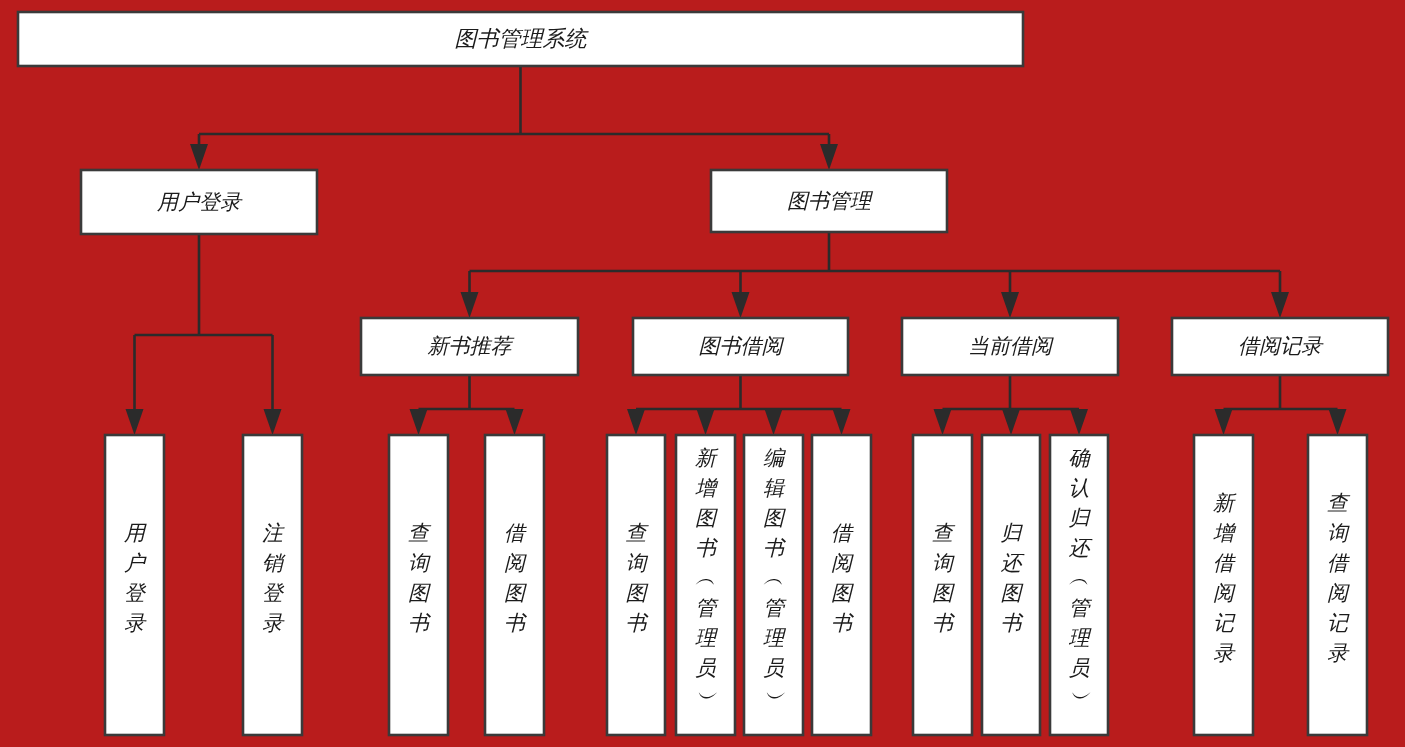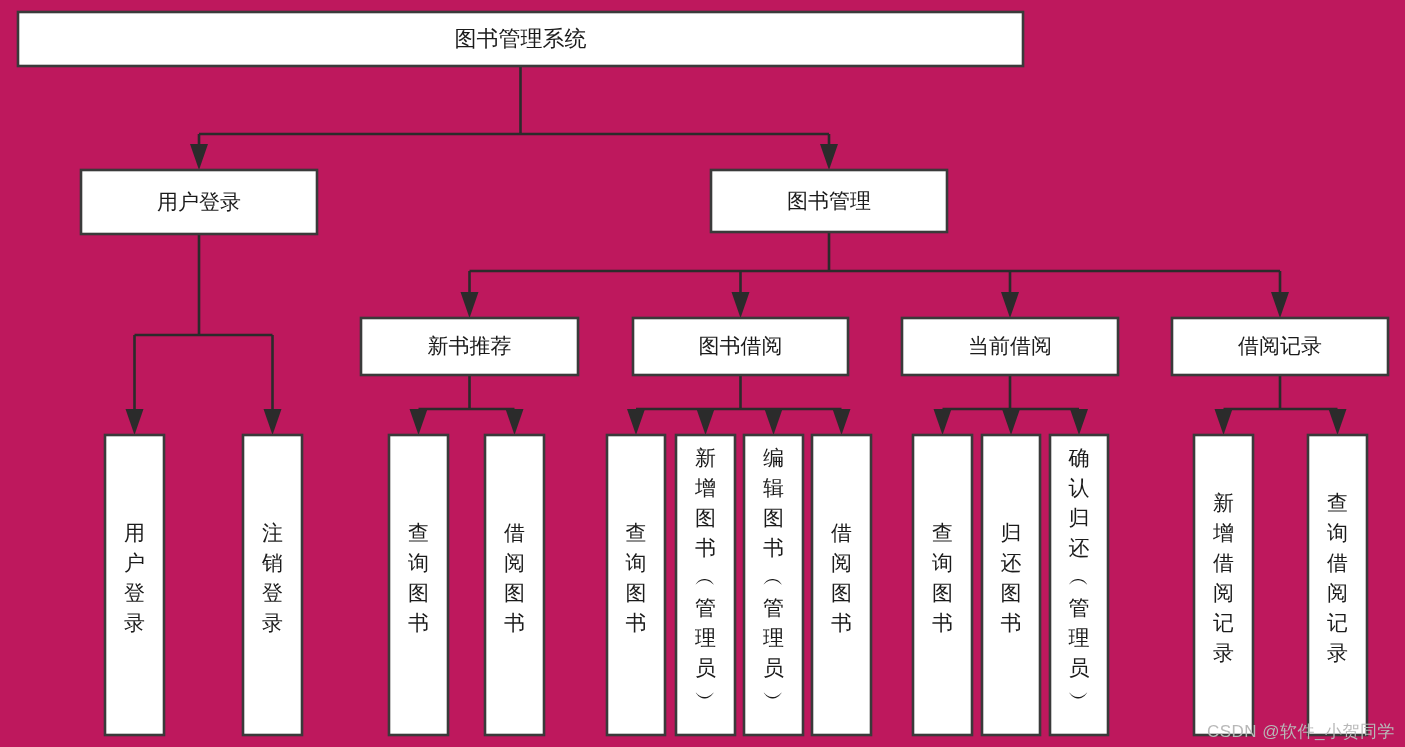--- a/index.html
+++ b/index.html
@@ -12,21 +12,22 @@
     width: 1405px;
     height: 747px;
     font-family: "Liberation Sans", "DejaVu Sans", sans-serif;
     overflow: hidden;
     position: relative;
   }
   #diagram-root {
     position: relative;
     width: 1405px;
     height: 747px;
-    background: #be185d;
+    background: #b91c1c;
+    font-style: italic;
   }
   svg#tree-svg {
     position: absolute;
     left: 0;
     top: 0;
     width: 1405px;
     height: 747px;
     display: block;
   }
   .node-box {
@@ -205,14 +206,13 @@
         <g>
           <rect x="1194" y="435" width="59" height="300" class="node-box"></rect>
           <text class="leaf-label" x="1223.5" y="510"><tspan x="1223.5" dy="0">新</tspan><tspan x="1223.5" dy="30">增</tspan><tspan x="1223.5" dy="30">借</tspan><tspan x="1223.5" dy="30">阅</tspan><tspan x="1223.5" dy="30">记</tspan><tspan x="1223.5" dy="30">录</tspan></text>
         </g>
         <g>
           <rect x="1308" y="435" width="59" height="300" class="node-box"></rect>
           <text class="leaf-label" x="1337.5" y="510"><tspan x="1337.5" dy="0">查</tspan><tspan x="1337.5" dy="30">询</tspan><tspan x="1337.5" dy="30">借</tspan><tspan x="1337.5" dy="30">阅</tspan><tspan x="1337.5" dy="30">记</tspan><tspan x="1337.5" dy="30">录</tspan></text>
         </g>
       </g>
   </svg>
-  <div class="watermark">CSDN @软件_小贺同学</div>
 </div>
 
 </body></html>

